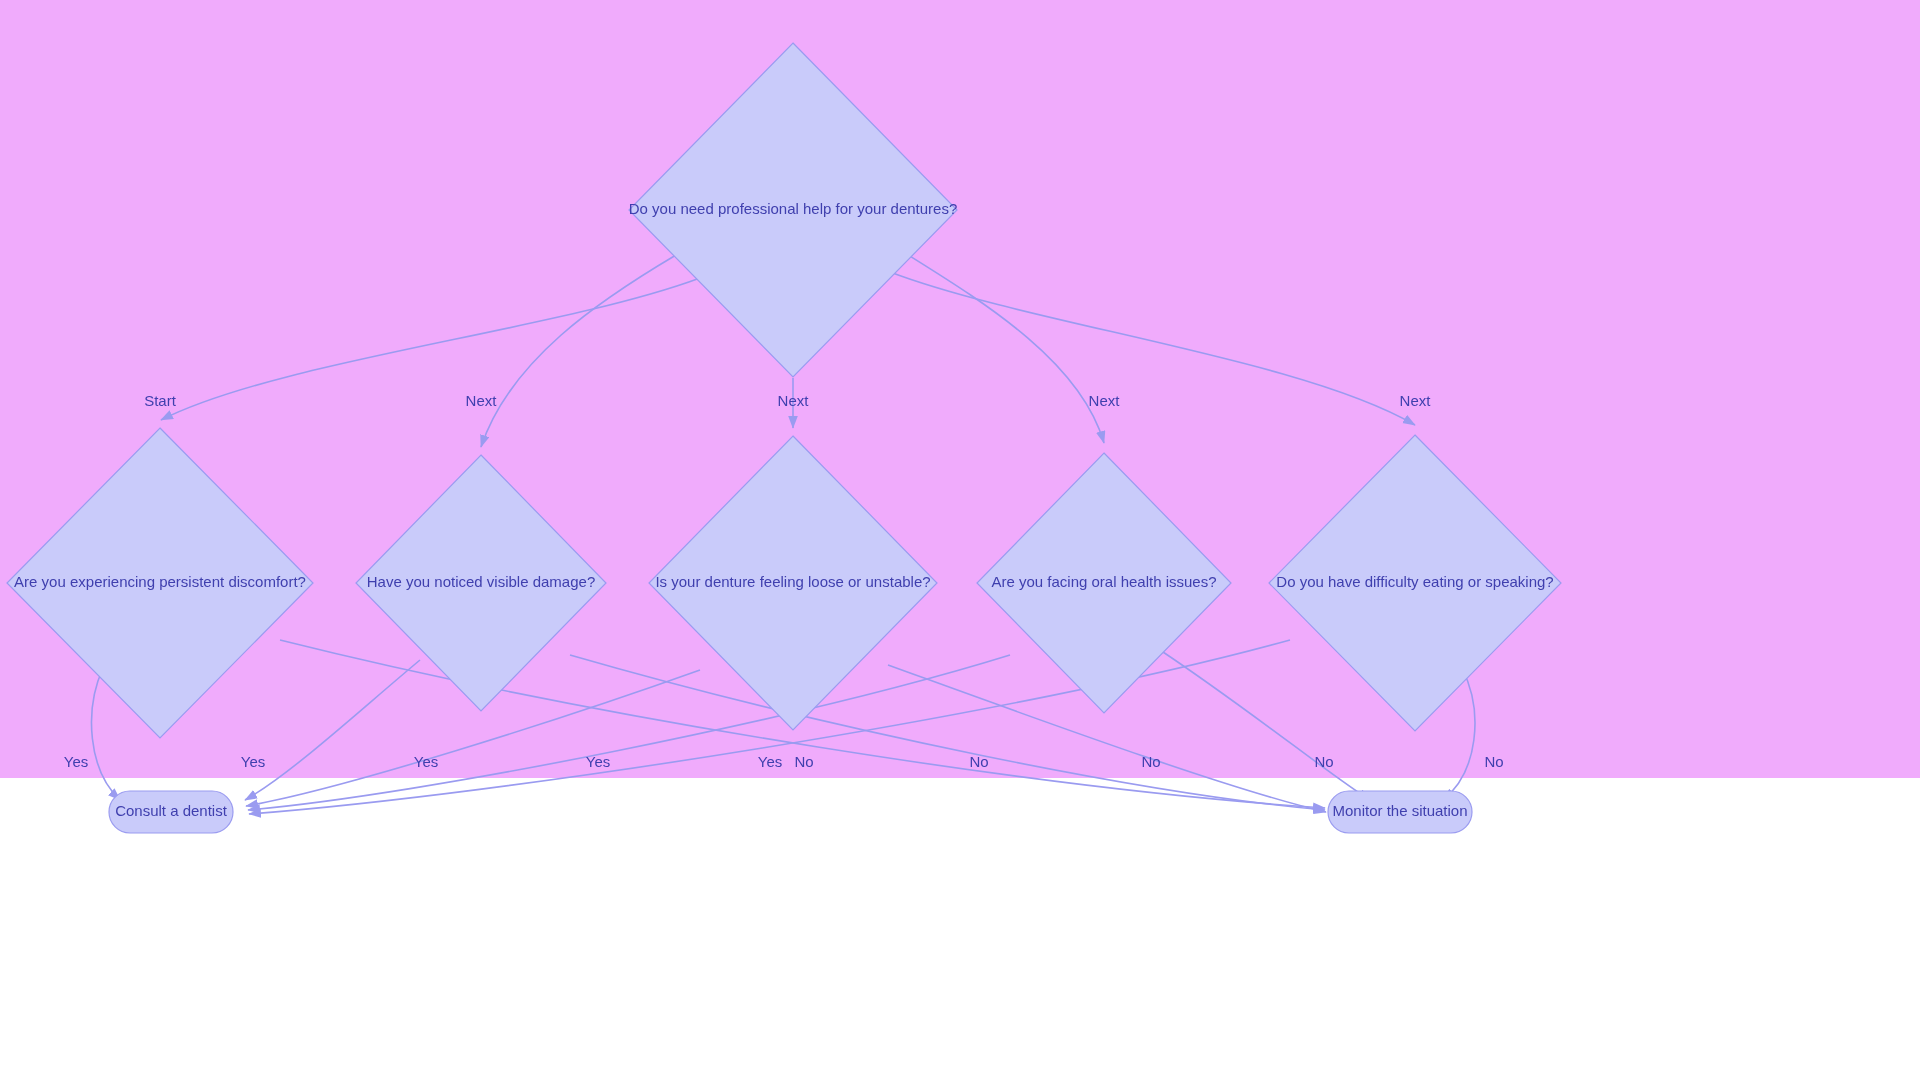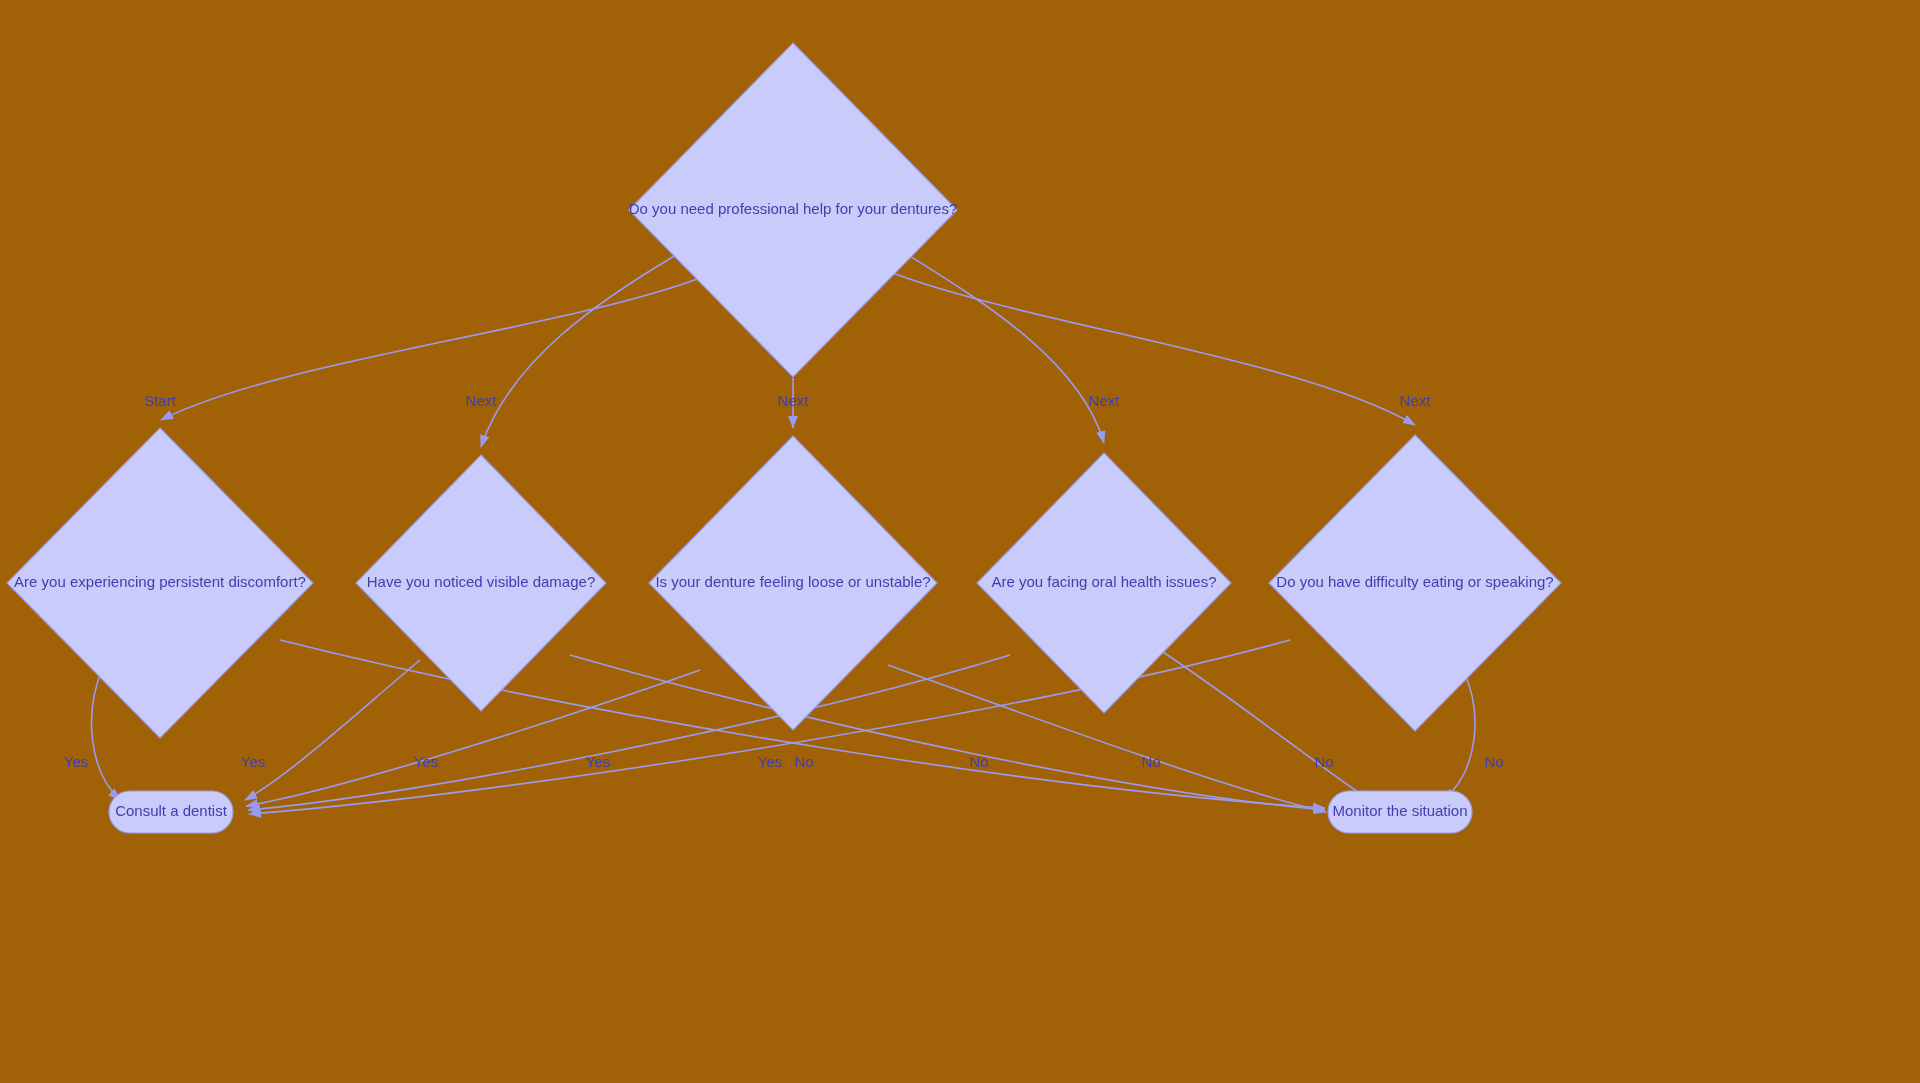--- a/index.html
+++ b/index.html
@@ -9,22 +9,22 @@
   }
   body {
     width: 1920px;
     height: 1083px;
     overflow: hidden;
     font-family: "Liberation Sans", sans-serif;
   }
   #flow-root {
     position: relative;
     width: 1920px;
-    height: 1083px;
-    background: #a16207;
+    height: 778px;
+    background: #f0abfc;
   }
   svg#flow-svg {
     position: absolute;
     left: 0;
     top: 0;
     width: 1920px;
     height: 1083px;
     display: block;
   }
   .edge-path {

